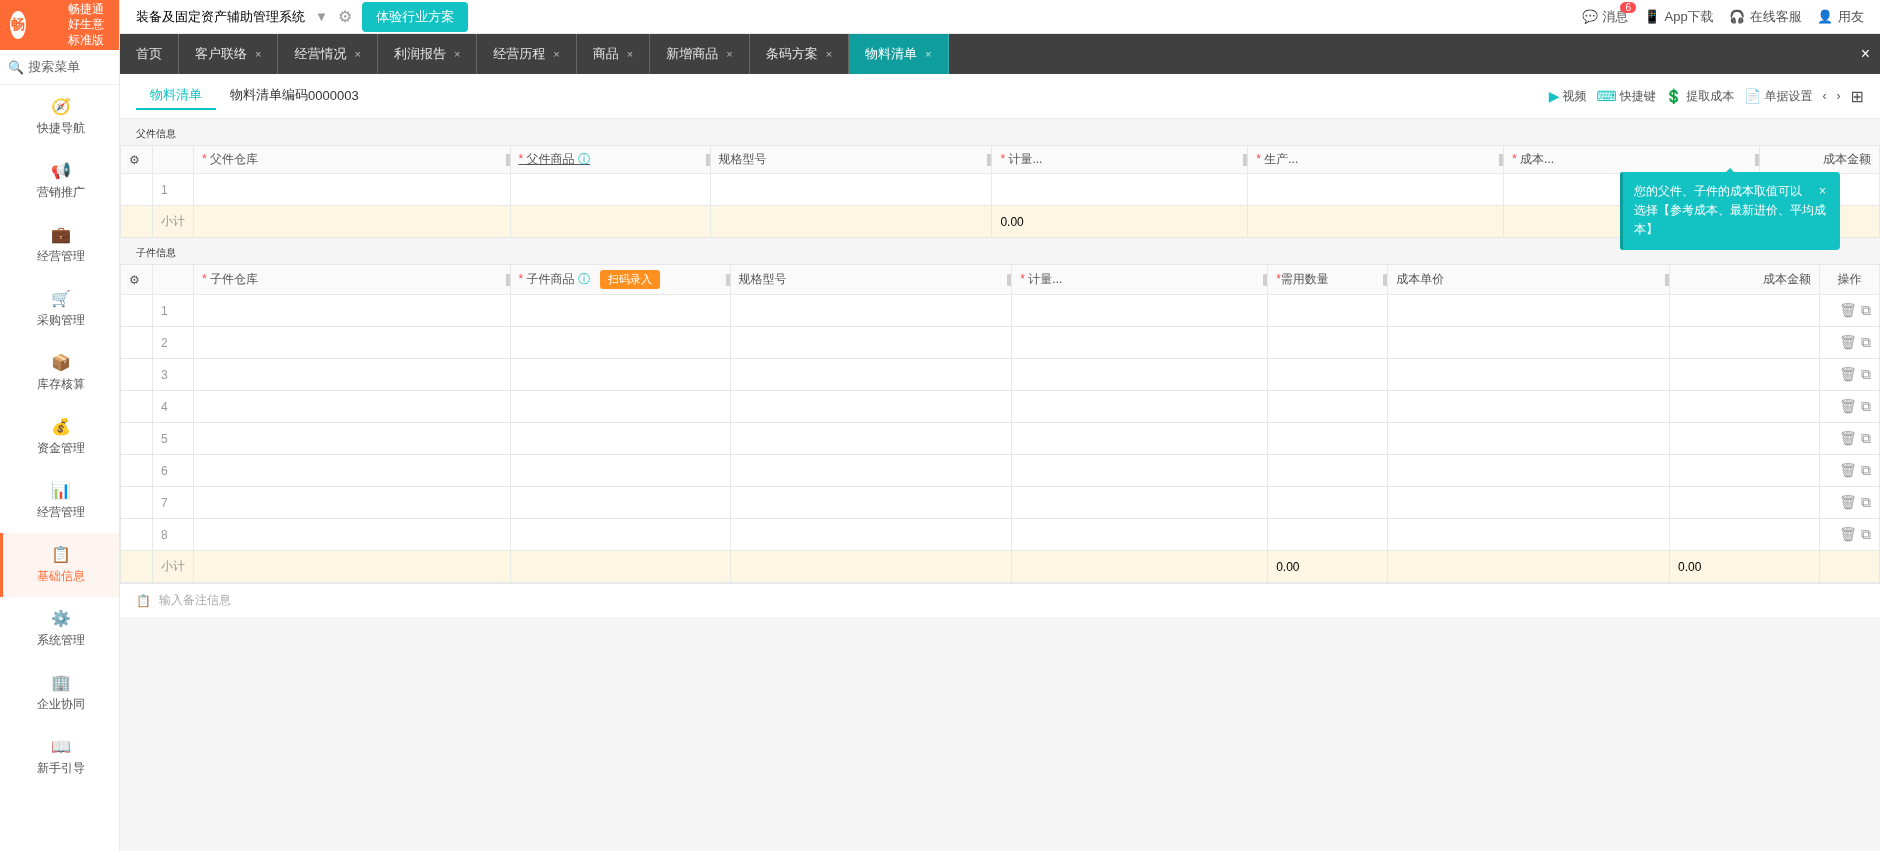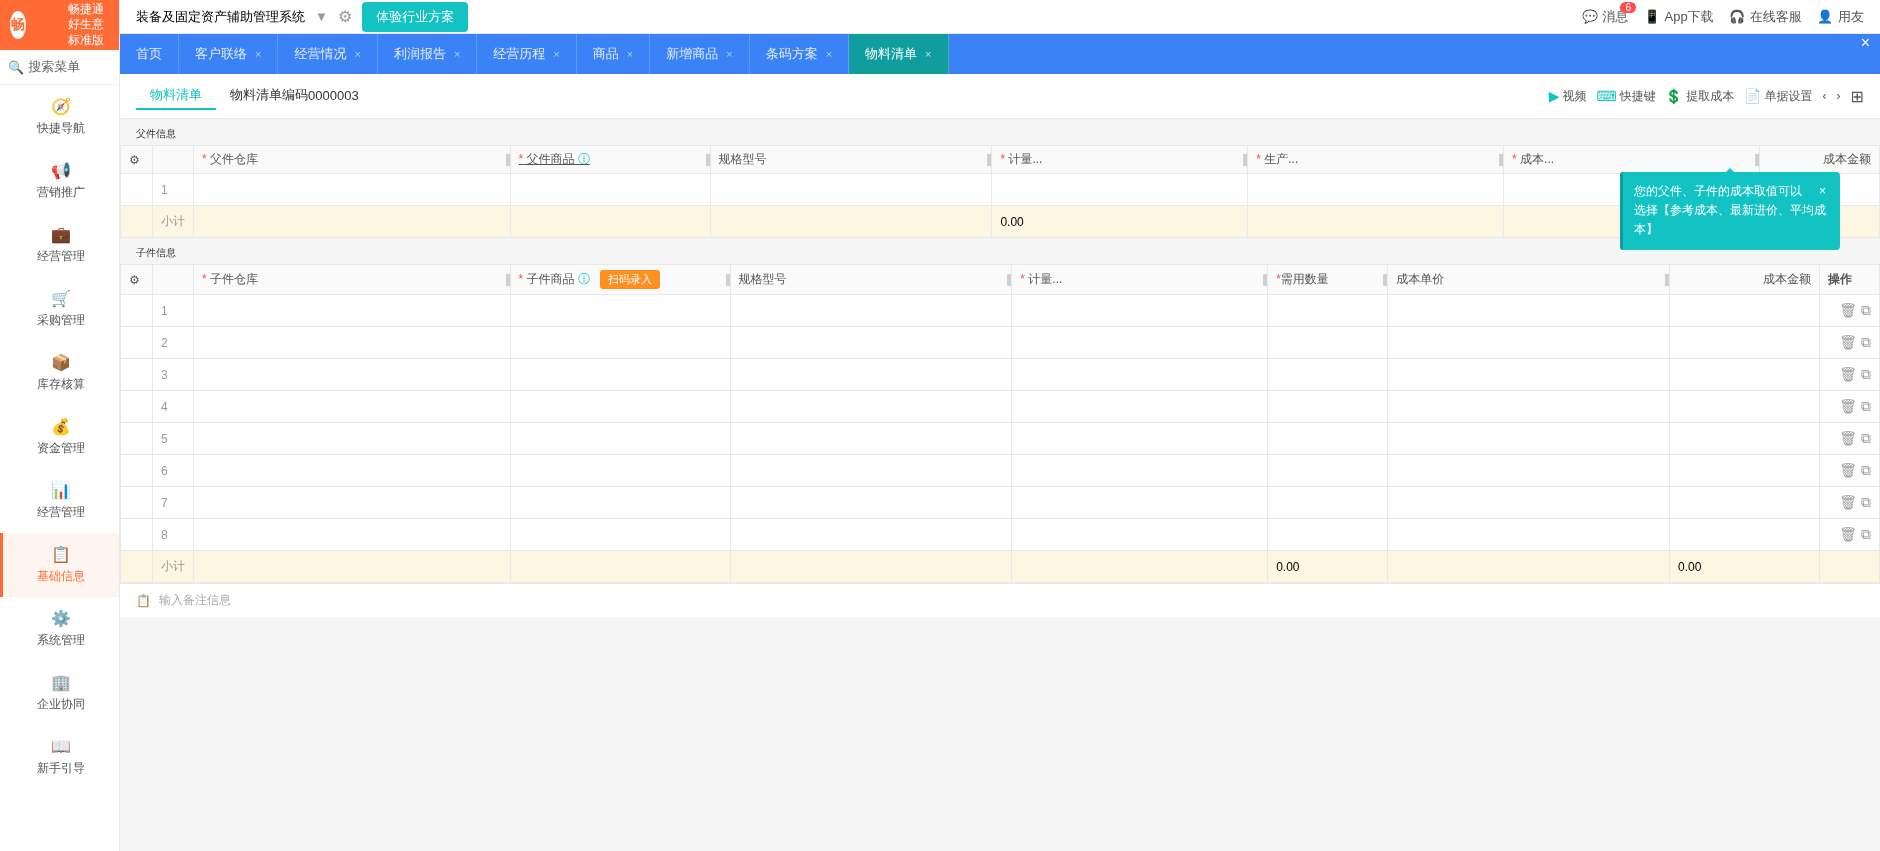--- a/index.html
+++ b/index.html
@@ -66,22 +66,22 @@
       border-radius: 4px;
       padding: 6px 14px; cursor: pointer; font-size: 13px;
     }
     .topbar-right { display: flex; align-items: center; gap: 16px; color: #555; font-size: 13px; }
     .badge-icon { position: relative; display: inline-block; cursor: pointer; }
     .badge { position: absolute; top: -6px; right: -8px; background: #ff4d4f; color: #fff; border-radius: 10px; font-size: 10px; padding: 0 4px; min-width: 16px; text-align: center; }
     .topbar-right-item { display: flex; align-items: center; gap: 4px; cursor: pointer; }
 
     
     .nav-tabs {
-      background: #3b82f6;
-      display: flex; align-items: flex-start;
+      background: #404040;
+      display: flex; align-items: center;
       padding: 0; height: 40px;
       overflow-x: auto;
     }
     .nav-tab {
       padding: 0 16px;
       height: 40px; line-height: 40px;
       color: rgba(255,255,255,0.85);
       cursor: pointer; white-space: nowrap;
       display: flex; align-items: center; gap: 4px;
       font-size: 13px; border-right: 1px solid rgba(255,255,255,0.2);
@@ -456,21 +456,21 @@
                 <span class="required">*</span>需用数量
                 <span class="resizer"></span>
               </th>
               <th>
                 成本单价
                 <span class="resizer"></span>
               </th>
               <th style="text-align:right; width:150px;">
                 成本金额
               </th>
-              <th style="width:60px; font-weight:bold;">操作</th>
+              <th style="width:60px; text-align:center;">操作</th>
             </tr>
           </thead>
           <tbody id="child-rows">
           <tr>
       <td class="col-settings"></td>
       <td class="col-num">1</td>
       <td></td>
       <td></td>
       <td></td>
       <td></td>

